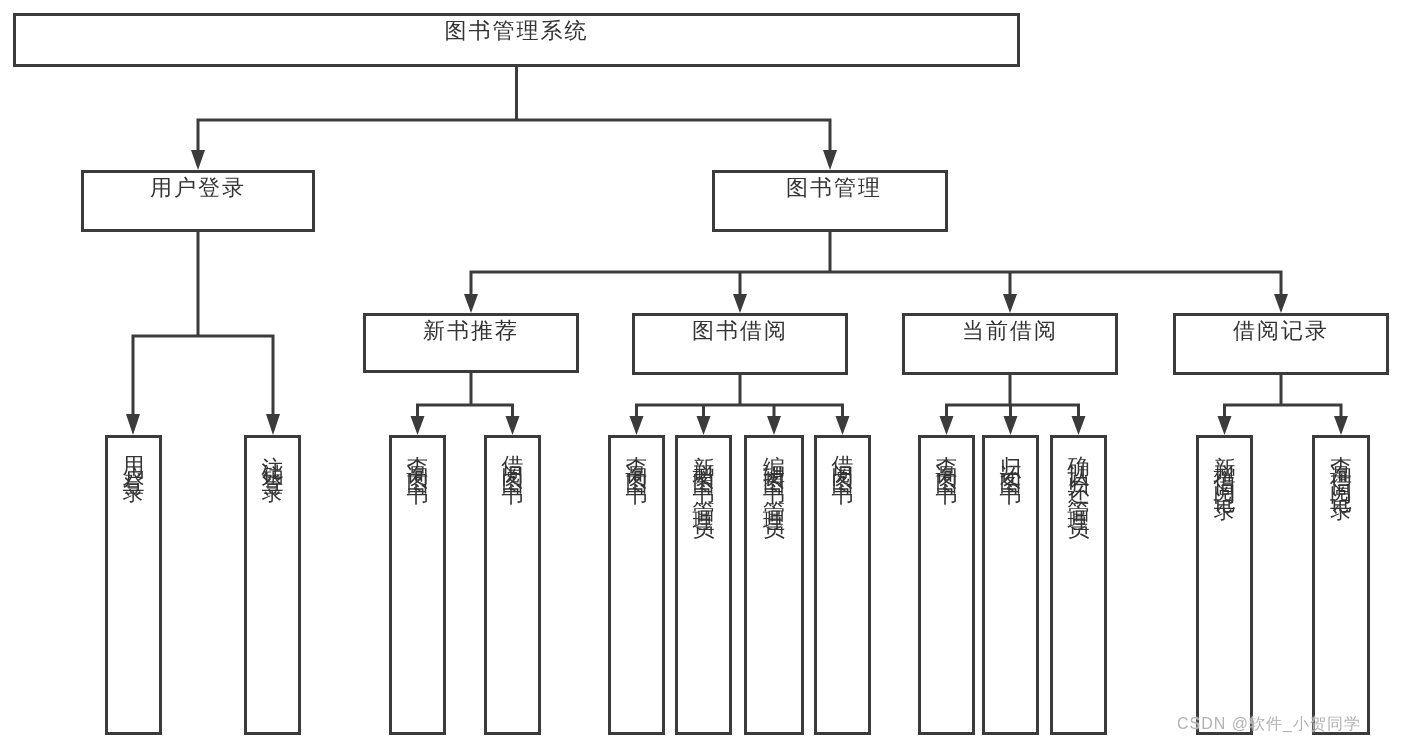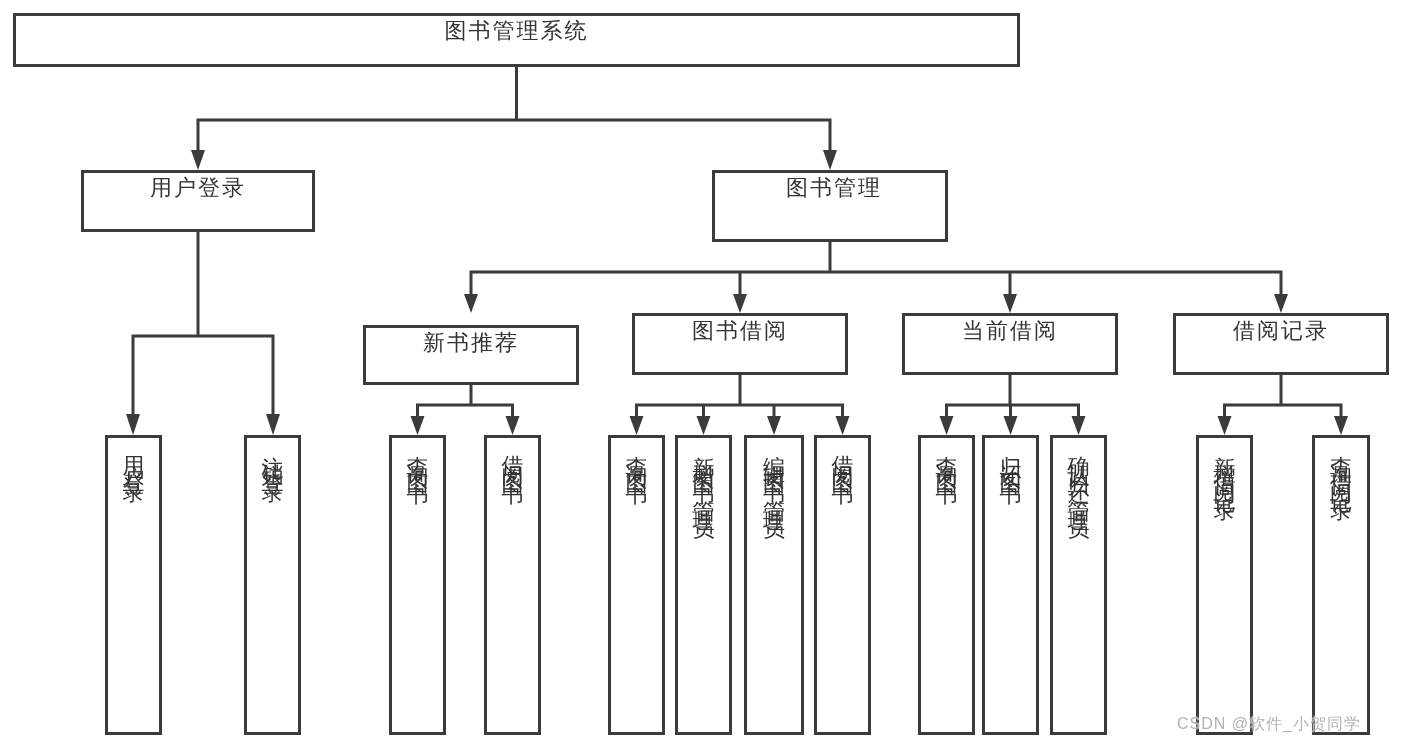--- a/index.html
+++ b/index.html
@@ -78,25 +78,25 @@
     </g>
   </svg>
 
   <div class="box" style="left:13px;top:13px;width:1007px;height:54px;">
     <span class="h-label">图书管理系统</span>
   </div>
 
   <div class="box" style="left:81px;top:170px;width:234px;height:62px;">
     <span class="h-label">用户登录</span>
   </div>
-  <div class="box" style="left:712px;top:170px;width:236px;height:72px;padding-left:8px;">
+  <div class="box" style="left:712px;top:170px;width:236px;height:62px;padding-left:8px;">
     <span class="h-label">图书管理</span>
   </div>
 
-  <div class="box" style="left:363px;top:325px;width:216px;height:60px;">
+  <div class="box" style="left:363px;top:313px;width:216px;height:60px;">
     <span class="h-label">新书推荐</span>
   </div>
   <div class="box" style="left:902px;top:313px;width:216px;height:62px;">
     <span class="h-label">当前借阅</span>
   </div>
   <div class="box" style="left:632px;top:313px;width:216px;height:62px;">
     <span class="h-label">图书借阅</span>
   </div>
   <div class="box" style="left:1173px;top:313px;width:216px;height:62px;">
     <span class="h-label">借阅记录</span>

